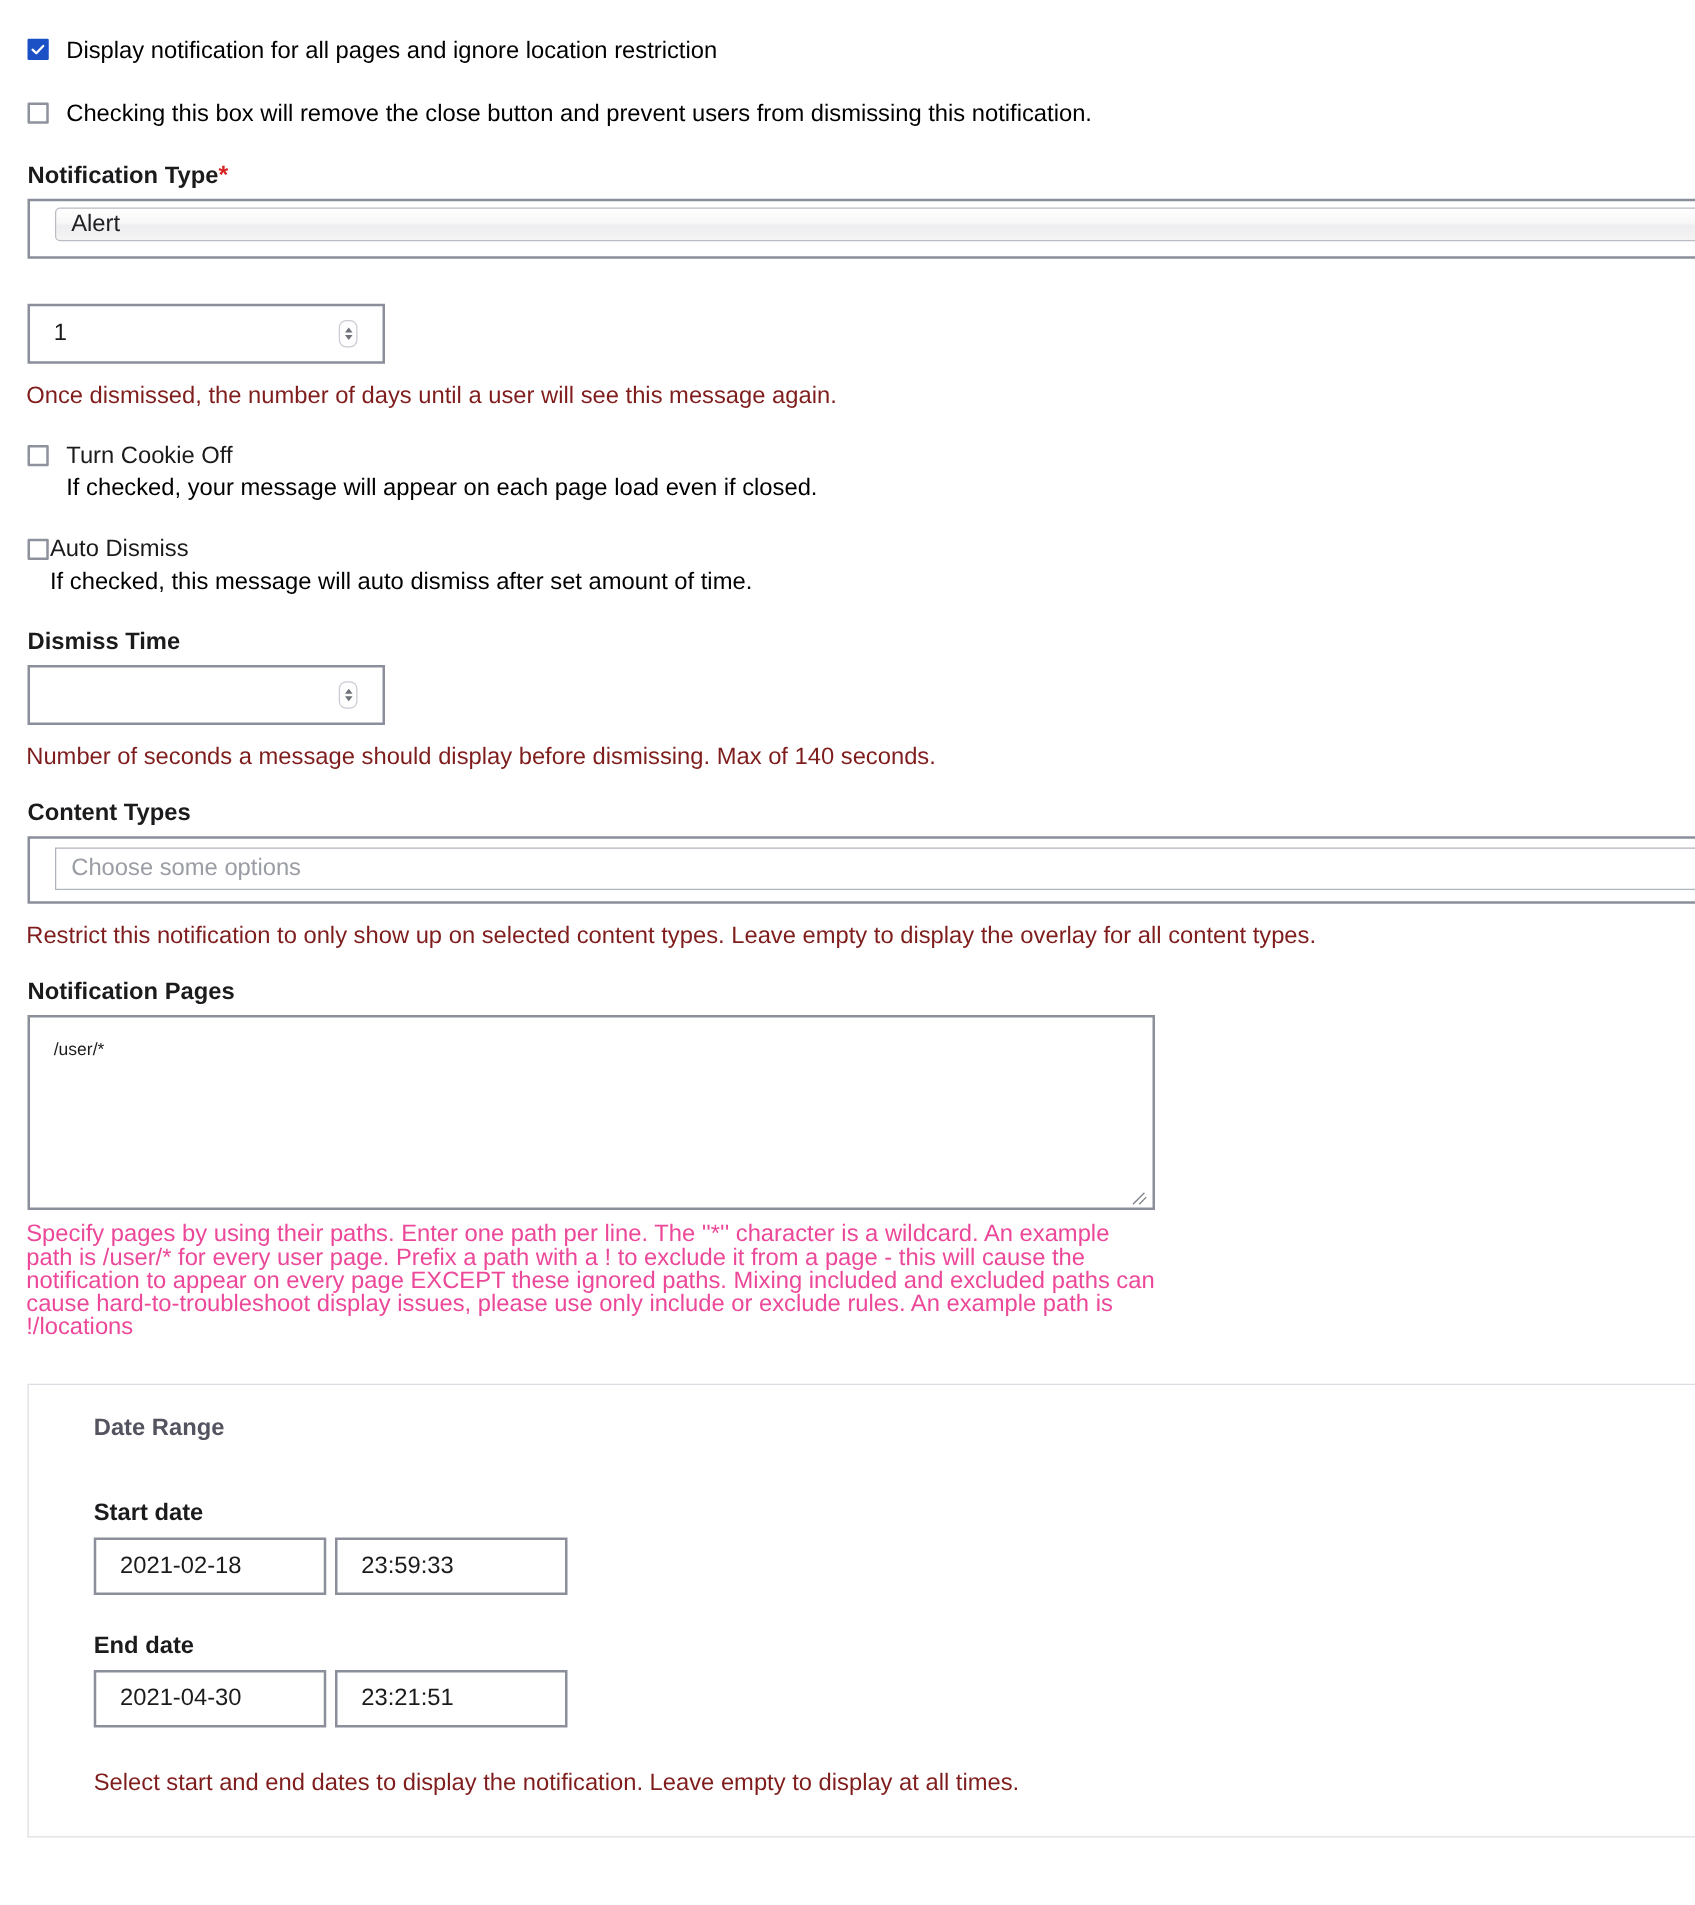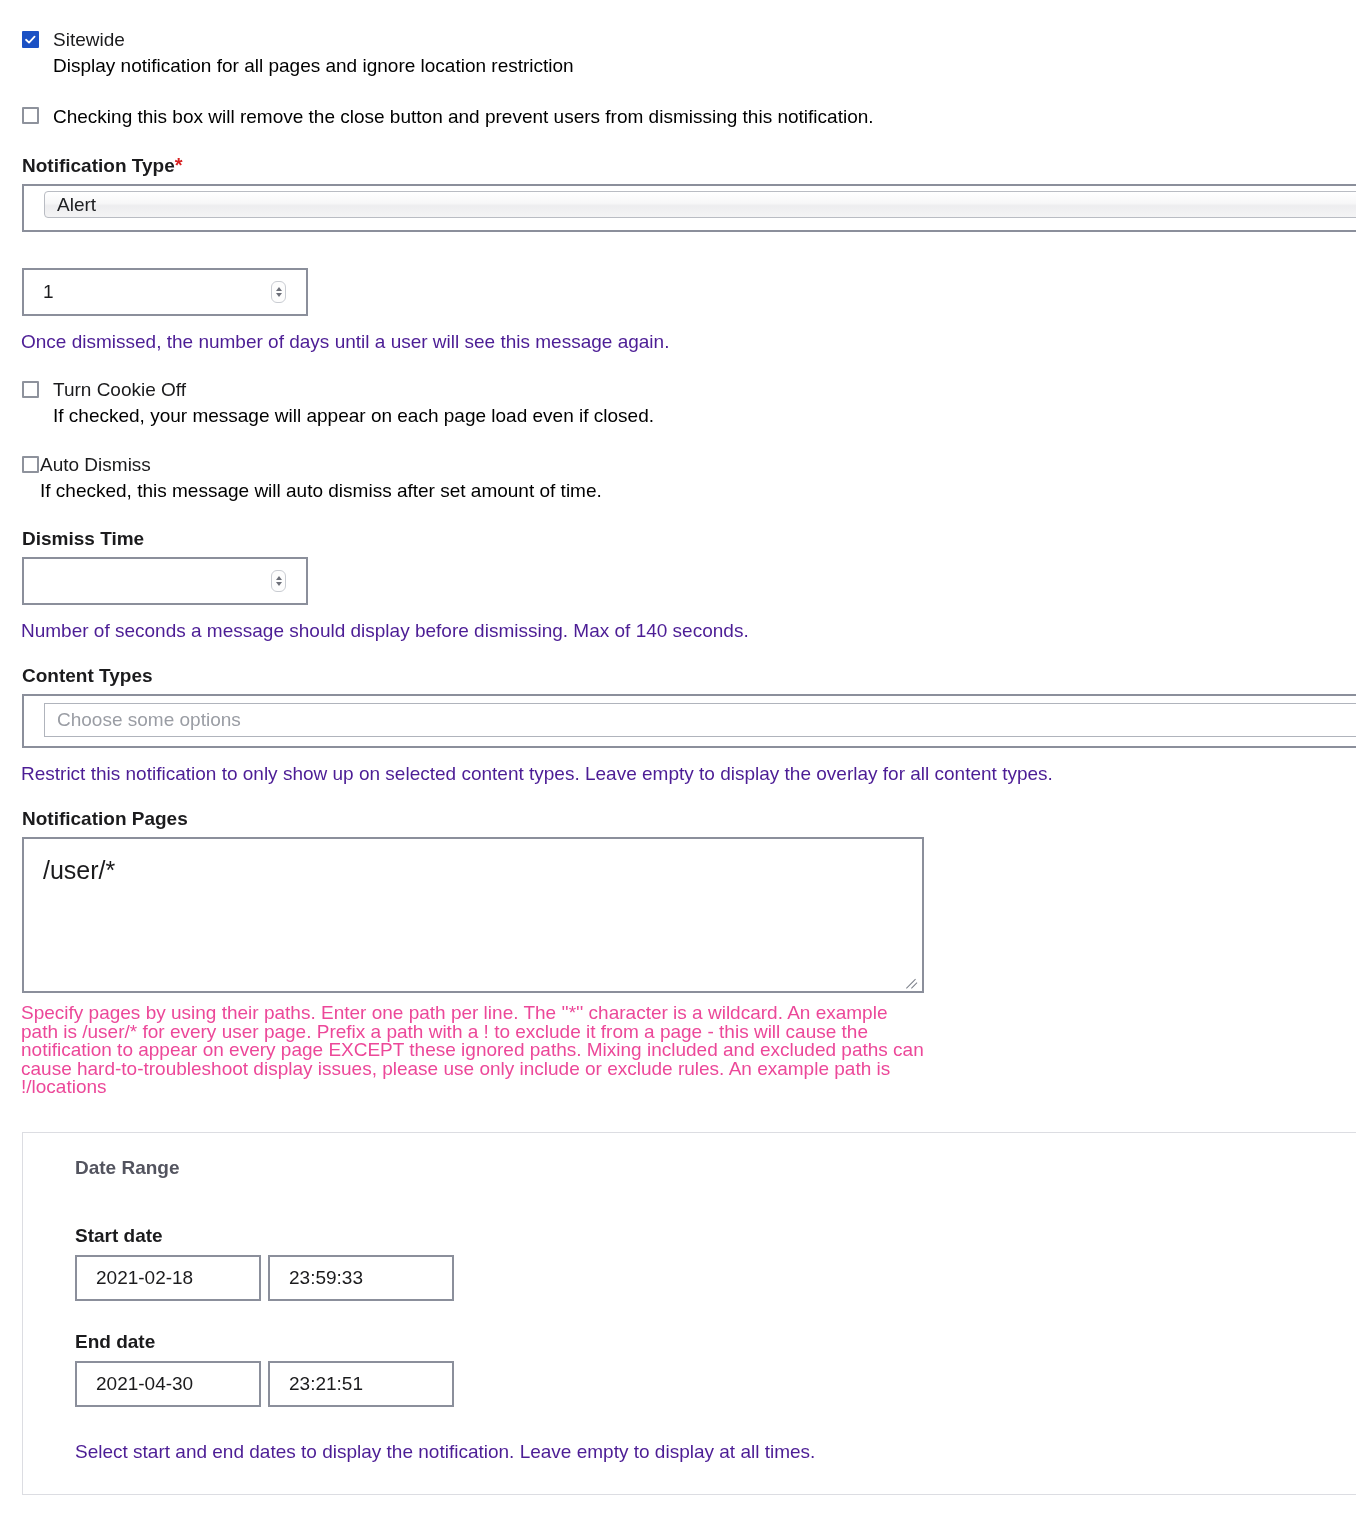--- a/index.html
+++ b/index.html
@@ -68,21 +68,21 @@
   .req {
     color: #d72222;
     font-weight: bold;
     font-size: 20px;
     line-height: 1;
   }
 
   .help {
     font-size: 19px;
     line-height: 24px;
-    color: #4c1d95;
+    color: #7f1d1d;
   }
   .help-tight {
     font-size: 19px;
     line-height: 18.5px;
     color: #ec4899;
     width: 905px;
   }
 
   
   .select-outer {
@@ -169,21 +169,21 @@
   }
 
   
   .ta {
     box-sizing: border-box;
     width: 902px;
     height: 156px;
     border: 2px solid #8b8f9b;
     background: #ffffff;
     position: relative;
-    font-size: 25px;
+    font-size: 14px;
     color: #1b1b1d;
     padding: 17px 0 0 19px;
     overflow: hidden;
   }
   .resize-grip {
     position: absolute;
     right: 3px;
     bottom: 2px;
     width: 14px;
     height: 14px;
@@ -240,21 +240,20 @@
 <body>
 
 <div class="page">
 
   <div class="check-row" style="margin-top:29px;">
     <div class="cb checked" style="top:2px;">
       <svg viewBox="0 0 16 16" width="13" height="13" style="margin:0px 0 0 0px;">
         <path d="M2.5 8.3 L6.2 11.8 L13 4.6" fill="none" stroke="#ffffff" stroke-width="2.2" stroke-linecap="round" stroke-linejoin="round"></path>
       </svg>
     </div>
-    <span class="cb-label">Sitewide</span>
     <p class="desc">Display notification for all pages and ignore location restriction</p>
   </div>
 
   <div class="check-row" style="margin-top:27px;">
     <div class="cb" style="top:2px;">
       
     </div>
     <p class="desc">Checking this box will remove the close button and prevent users from dismissing this notification.</p>
   </div>
 

